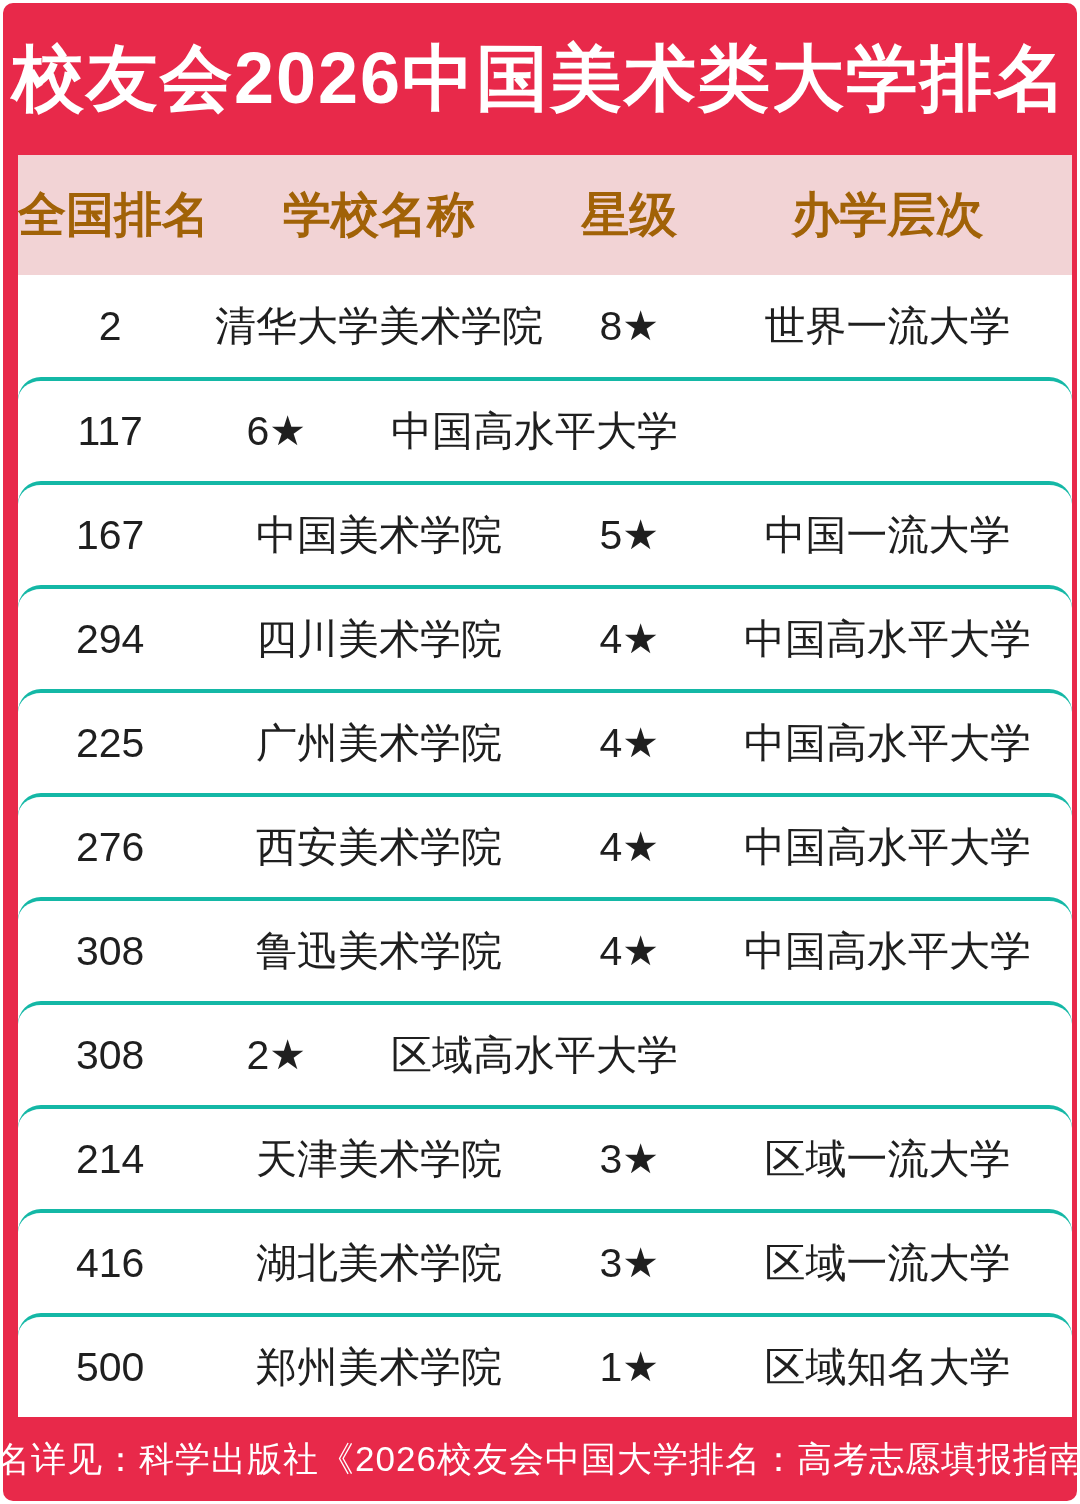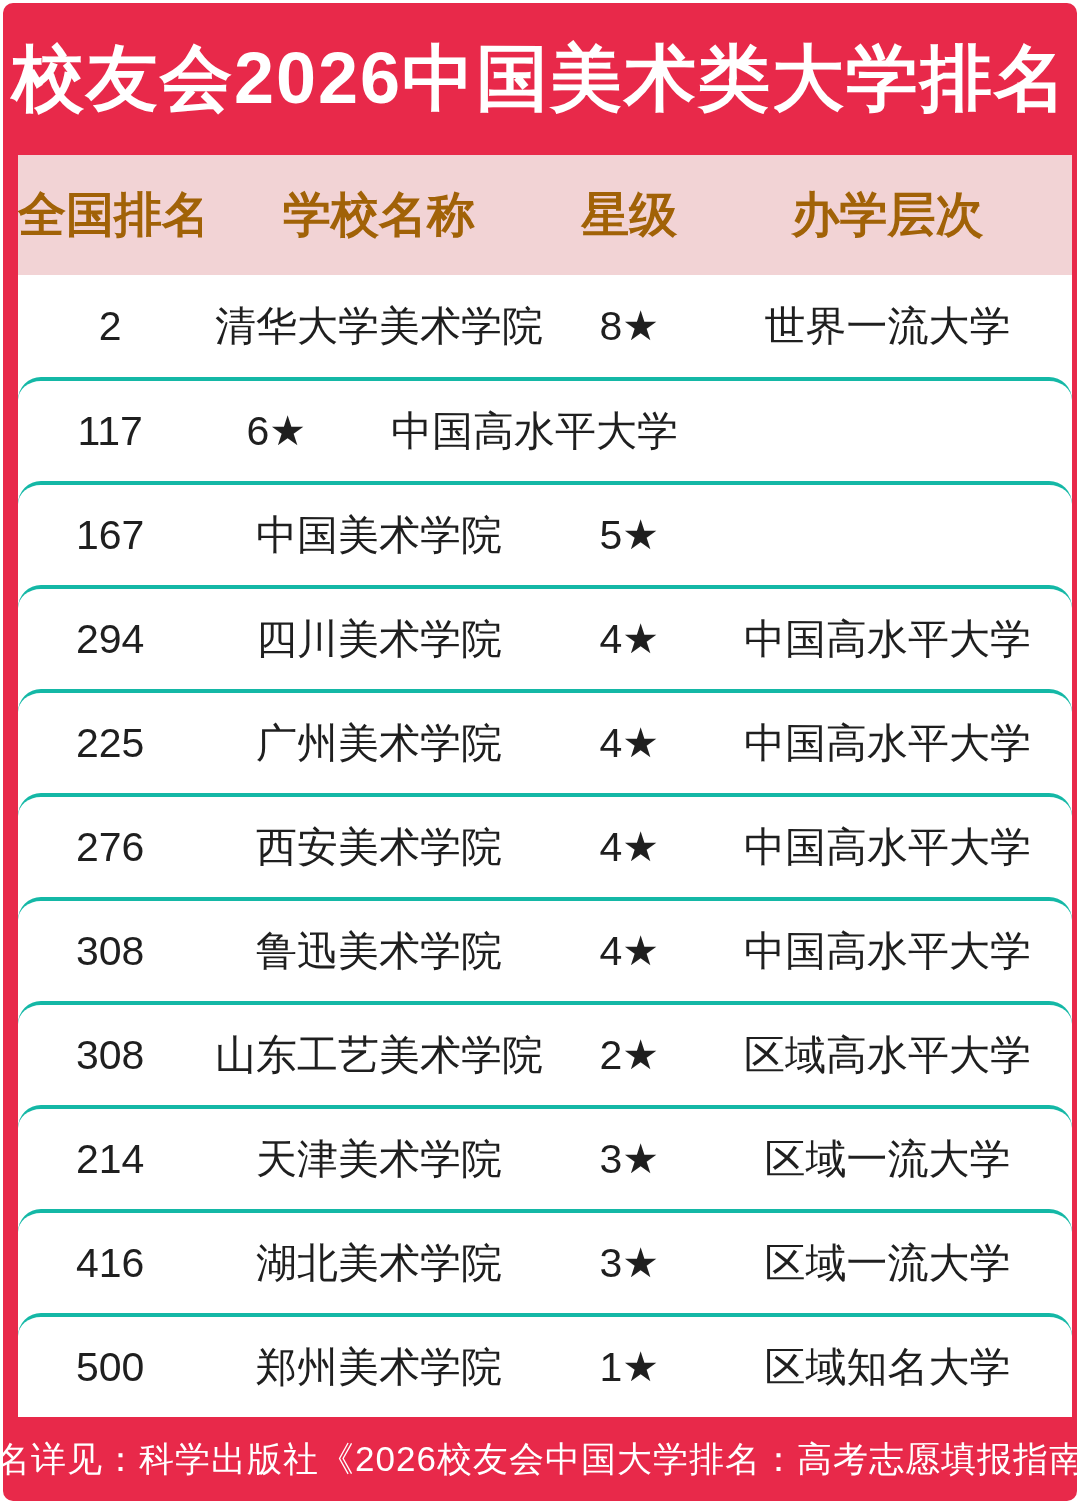--- a/index.html
+++ b/index.html
@@ -128,20 +128,21 @@
   <div class="t-row">
     <div class="t-cell c-rank">117</div>
     <div class="t-cell c-stars">6★</div>
     <div class="t-cell c-level">中国高水平大学</div>
   </div>
 
   <div class="t-row">
     <div class="t-cell c-rank">167</div>
     <div class="t-cell c-school">中国美术学院</div>
     <div class="t-cell c-stars">5★</div>
+    <div class="t-cell c-level">中国一流大学</div>
   </div>
 
   <div class="t-row">
     <div class="t-cell c-rank">294</div>
     <div class="t-cell c-school">四川美术学院</div>
     <div class="t-cell c-stars">4★</div>
     <div class="t-cell c-level">中国高水平大学</div>
   </div>
 
   <div class="t-row">
@@ -160,21 +161,20 @@
 
   <div class="t-row">
     <div class="t-cell c-rank">308</div>
     <div class="t-cell c-school">鲁迅美术学院</div>
     <div class="t-cell c-stars">4★</div>
     <div class="t-cell c-level">中国高水平大学</div>
   </div>
 
   <div class="t-row">
     <div class="t-cell c-rank">308</div>
-    <div class="t-cell c-school">山东工艺美术学院</div>
     <div class="t-cell c-stars">2★</div>
     <div class="t-cell c-level">区域高水平大学</div>
   </div>
 
   <div class="t-row">
     <div class="t-cell c-rank">214</div>
     <div class="t-cell c-school">天津美术学院</div>
     <div class="t-cell c-stars">3★</div>
     <div class="t-cell c-level">区域一流大学</div>
   </div>

